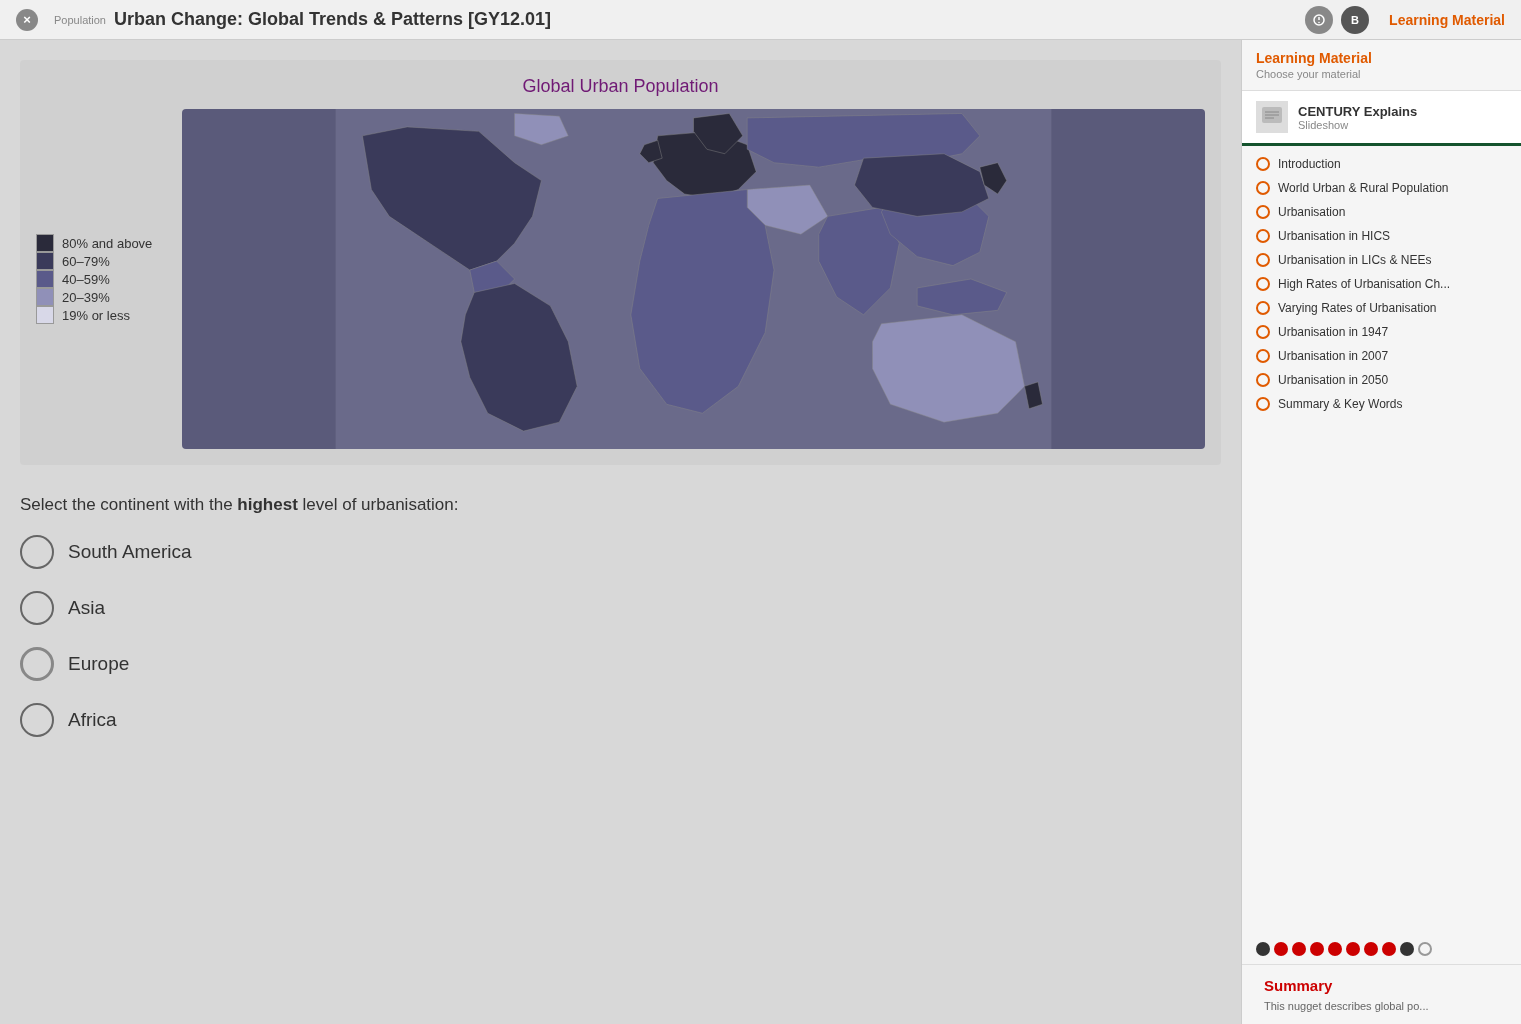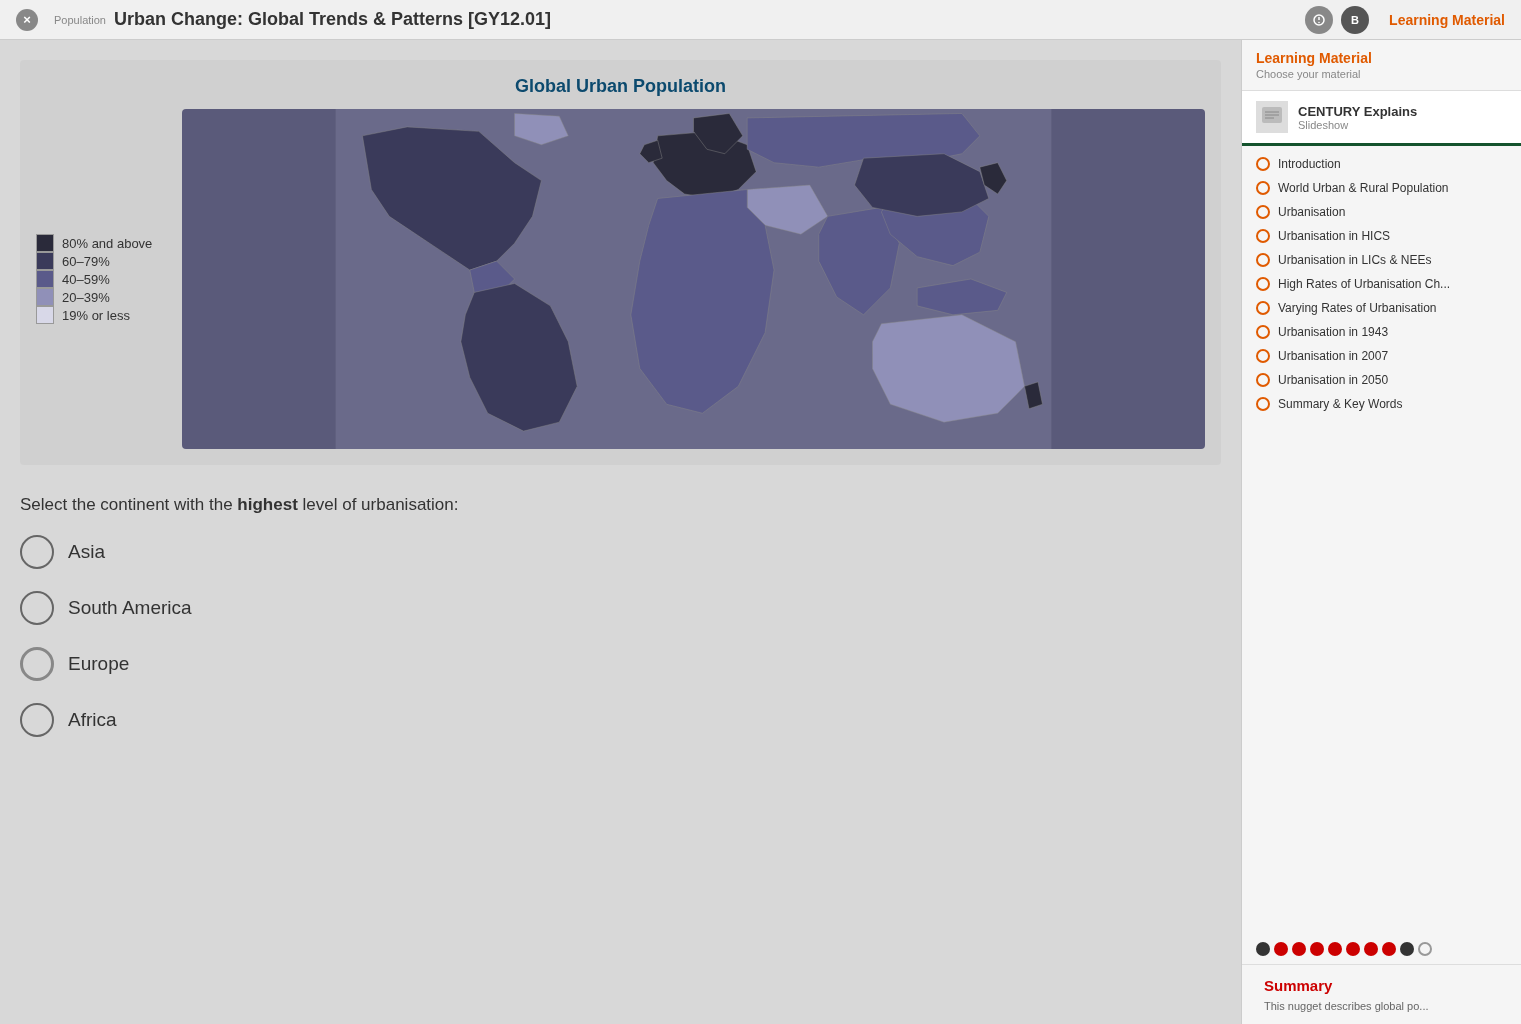--- a/index.html
+++ b/index.html
@@ -74,23 +74,23 @@
     .map-section {
       background: #d0d0d0;
       border-radius: 4px;
       padding: 16px;
       margin-bottom: 20px;
     }
 
     .map-title {
       text-align: center;
       font-size: 18px;
-      font-weight: bold;
+      font-weight: normal;
       margin-bottom: 12px;
-      color: #0c4a6e;
+      color: #701a75;
     }
 
     .map-container {
       display: flex;
       gap: 16px;
     }
 
     .map-image-area {
       flex: 1;
       background: #5a5a7a;
@@ -393,28 +393,28 @@
       <div class="question-text">
         <span>Select the continent with the </span><strong>highest</strong><span> level of urbanisation:</span>
       </div>
 
       <div class="answer-options">
 
         <div class="answer-option">
           <div class="radio-outer">
             <div class="radio-inner"></div>
           </div>
-          <span class="answer-label">Asia</span>
+          <span class="answer-label">South America</span>
         </div>
 
         <div class="answer-option">
           <div class="radio-outer">
             <div class="radio-inner"></div>
           </div>
-          <span class="answer-label">South America</span>
+          <span class="answer-label">Asia</span>
         </div>
 
         <div class="answer-option">
           <div class="radio-outer" style="border-color:#888; border-width:3px;">
             <div class="radio-inner"></div>
           </div>
           <span class="answer-label">Europe</span>
         </div>
 
         <div class="answer-option">
@@ -476,21 +476,21 @@
       <div class="nav-item">
         <div class="nav-dot"></div>
         <span>High Rates of Urbanisation Ch...</span>
       </div>
       <div class="nav-item">
         <div class="nav-dot"></div>
         <span>Varying Rates of Urbanisation</span>
       </div>
       <div class="nav-item">
         <div class="nav-dot"></div>
-        <span>Urbanisation in 1943</span>
+        <span>Urbanisation in 1947</span>
       </div>
       <div class="nav-item">
         <div class="nav-dot"></div>
         <span>Urbanisation in 2007</span>
       </div>
       <div class="nav-item">
         <div class="nav-dot"></div>
         <span>Urbanisation in 2050</span>
       </div>
       <div class="nav-item">

